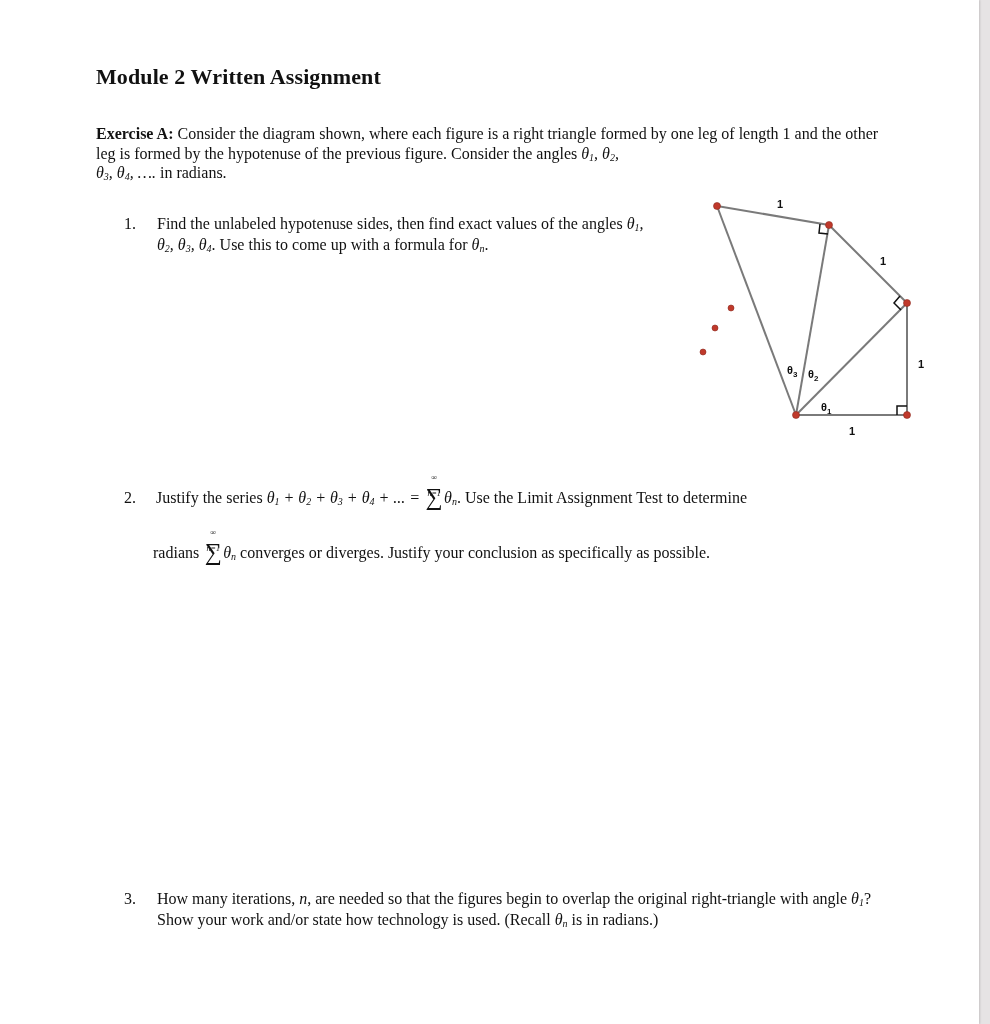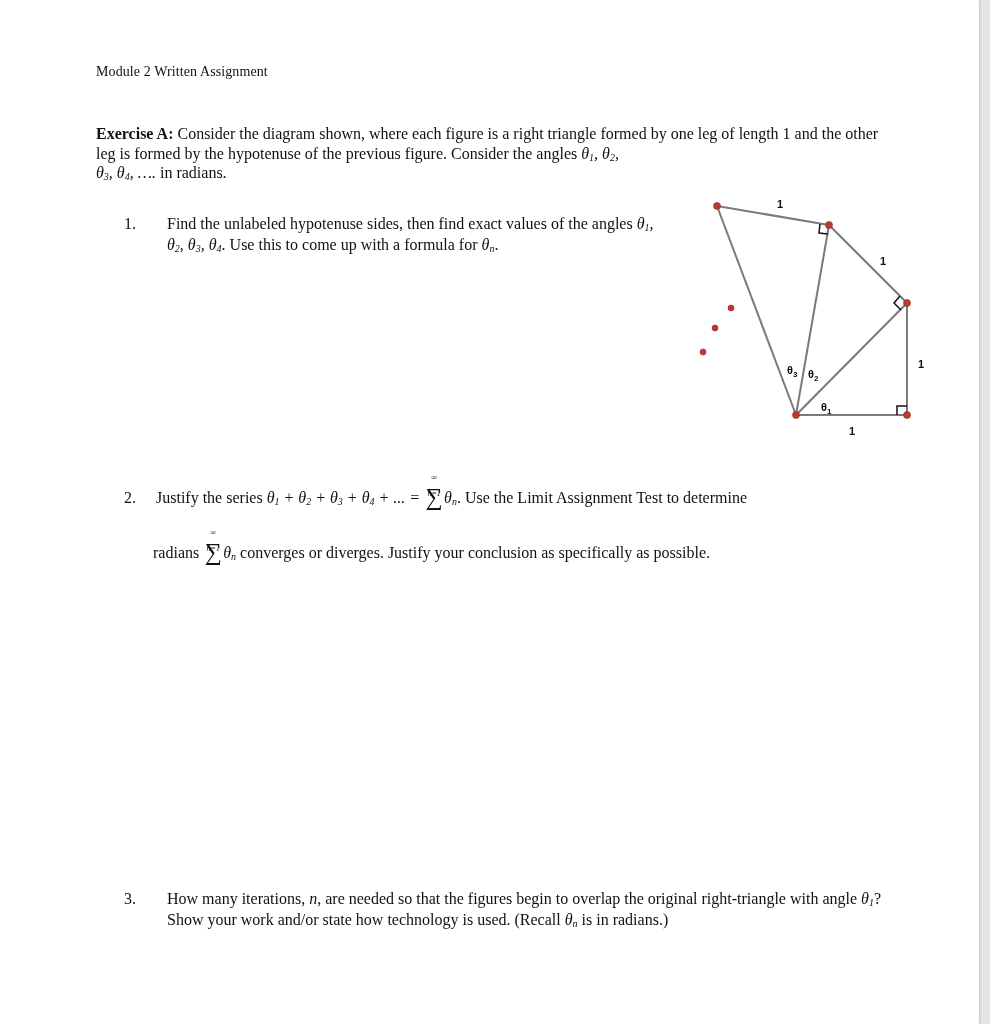--- a/index.html
+++ b/index.html
@@ -1,25 +1,25 @@
 <!DOCTYPE html>
 <html><head>
 <meta charset="utf-8">
 <style>
   html, body { margin:0; padding:0; }
   body { width:990px; height:1024px; background:#e6e3e4; position:relative; overflow:hidden;
          font-family:"Liberation Serif","DejaVu Serif",serif; color:#111; }
   .page { position:absolute; left:0; top:0; width:979px; height:1024px; background:#fff;
           box-shadow: 1px 0 2px rgba(0,0,0,0.15); }
-  .title { position:absolute; left:96px; top:64px; font-size:14px; font-weight:normal; letter-spacing:0.1px; }
+  .title { position:absolute; left:96px; top:64px; font-size:22px; font-weight:bold; letter-spacing:0.1px; }
   .exercise { position:absolute; left:96px; top:124px; width:790px; font-size:16px; line-height:19.5px;font-family:Liberation Serif, serif; }
   .exercise b { font-weight:bold; }
   .q1 { position:absolute; left:124px; top:213px; width:540px; font-size:16px; line-height:21px; }
   .num { position:absolute; left:0; top:0; }
-  .qtext { margin-left:43px; }
+  .qtext { margin-left:33px; }
   i { font-style:italic; }
   sub { font-size:10px; vertical-align:-2px; line-height:0; }
   .q2 { position:absolute; left:124px; top:485px; width:800px; font-size:16px; }
   .q2 .line1 { position:absolute; left:0; top:0; white-space:nowrap; }
   .q2 .line2 { position:absolute; left:29px; top:55px; white-space:nowrap; }
   .sum { display:inline-block; position:relative; width:20px; text-align:center; }
   .sum .sig { font-size:24px; line-height:20px; display:inline-block; transform:translateY(2px); }
   .sum .top { position:absolute; left:0; width:20px; top:-12px; font-size:8px; text-align:center; }
   .sum .bot { position:absolute; left:0; width:20px; top:4px; font-size:8px; text-align:center; font-style:italic; }
   .q3 { position:absolute; left:124px; top:888px; width:780px; font-size:16px; line-height:21px; }

